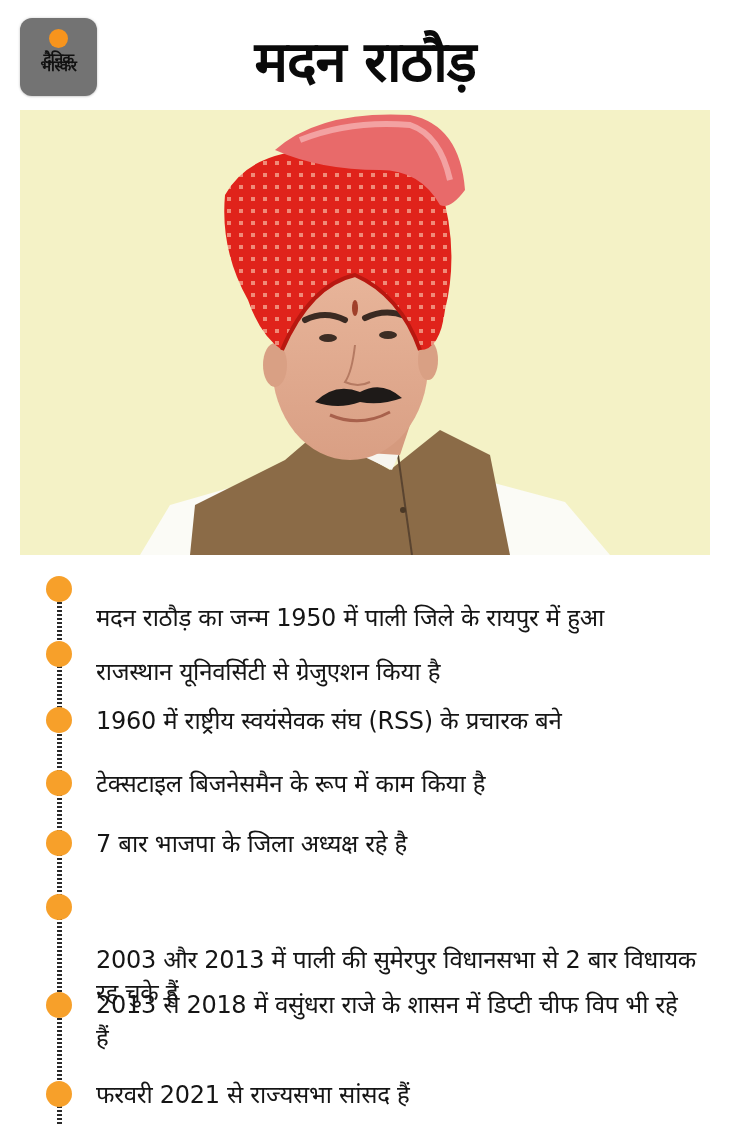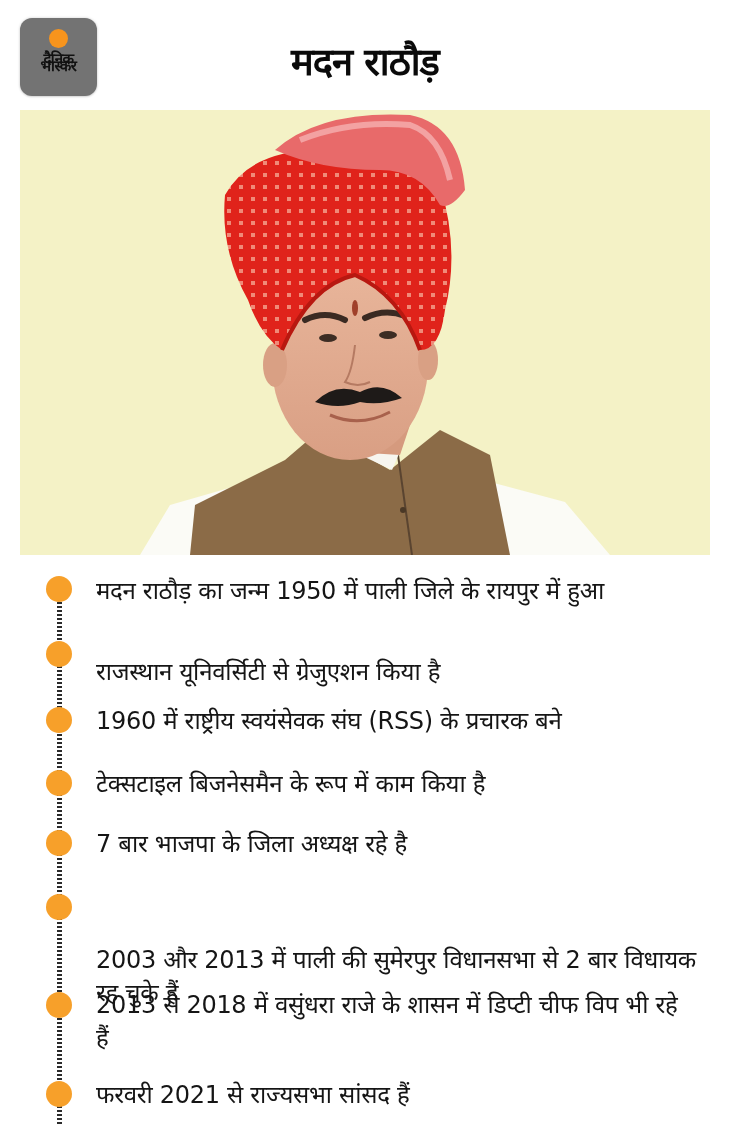--- a/index.html
+++ b/index.html
@@ -8,21 +8,21 @@
   .logo { position:absolute; left:20px; top:18px; width:77px; height:78px;
           background:#737373; border-radius:12px;
           box-shadow:0 0 3px rgba(0,0,0,0.18), 0 1px 2px rgba(0,0,0,0.10); }
   .logo .sun { position:absolute; left:29px; top:11px; width:19px; height:19px;
                border-radius:50%; background:#f7941d; }
   .logo .l1, .logo .l2 { position:absolute; left:0; width:77px; text-align:center;
                font-weight:bold; font-size:15px; line-height:16px; color:#111; letter-spacing:-0.5px; }
   .logo .l1 { top:33px; }
   .logo .l2 { top:40px;text-align:center; }
   .title { position:absolute; left:150px; width:430px; top:30px; text-align:center;
-           font-size:38px; font-weight:bold; line-height:64px; color:#0a0a0a; letter-spacing:-1px; }
+           font-size:56px; font-weight:bold; line-height:64px; color:#0a0a0a; letter-spacing:-1px; }
   .photo { position:absolute; left:20px; top:110px; width:690px; height:445px;
            background:#f4f2c6; overflow:hidden; }
   .photo svg { display:block; }
   .timeline-line { position:absolute; left:57px; top:578px; width:5px; height:546px;
      background:repeating-linear-gradient(to bottom, #2b2b2b 0px, #2b2b2b 2px, #ffffff 2px, #ffffff 4px); }
   .dot { position:absolute; left:46px; width:26px; height:26px; border-radius:50%;
          background:#f7a02a; }
   .item { position:absolute; left:96px; width:600px; font-size:24px; line-height:33px;
           color:#151515; font-family:"DejaVu Sans", sans-serif; letter-spacing:-0.3px; }
 </style>
@@ -85,21 +85,21 @@
     <path d="M255 40 Q300 0 390 5 Q440 15 445 80 Q430 100 420 95 Q400 60 360 60 Q300 60 255 40 Z" fill="#e86a6a"></path>
     <path d="M280 30 Q330 10 390 15 Q420 25 430 70" stroke="#f3a2a2" stroke-width="6" fill="none"></path>
 
     <path d="M262 240 Q290 175 335 165 Q380 185 400 240" stroke="#b81810" stroke-width="4" fill="none"></path>
   </svg>
 </div>
 
 <div class="timeline-line"></div>
 
 <div class="dot" style="top:576px"></div>
-<div class="item" style="top:575px">मदन राठौड़ का जन्म 1950 में पाली जिले के रायपुर में हुआ</div>
+<div class="item" style="top:602px">मदन राठौड़ का जन्म 1950 में पाली जिले के रायपुर में हुआ</div>
 
 <div class="dot" style="top:641px"></div>
 <div class="item" style="top:656px">राजस्थान यूनिवर्सिटी से ग्रेजुएशन किया है</div>
 
 <div class="dot" style="top:707px"></div>
 <div class="item" style="top:705px">1960 में राष्ट्रीय स्वयंसेवक संघ (RSS) के प्रचारक बने</div>
 
 <div class="dot" style="top:770px"></div>
 <div class="item" style="top:768px">टेक्सटाइल बिजनेसमैन के रूप में काम किया है</div>
 

